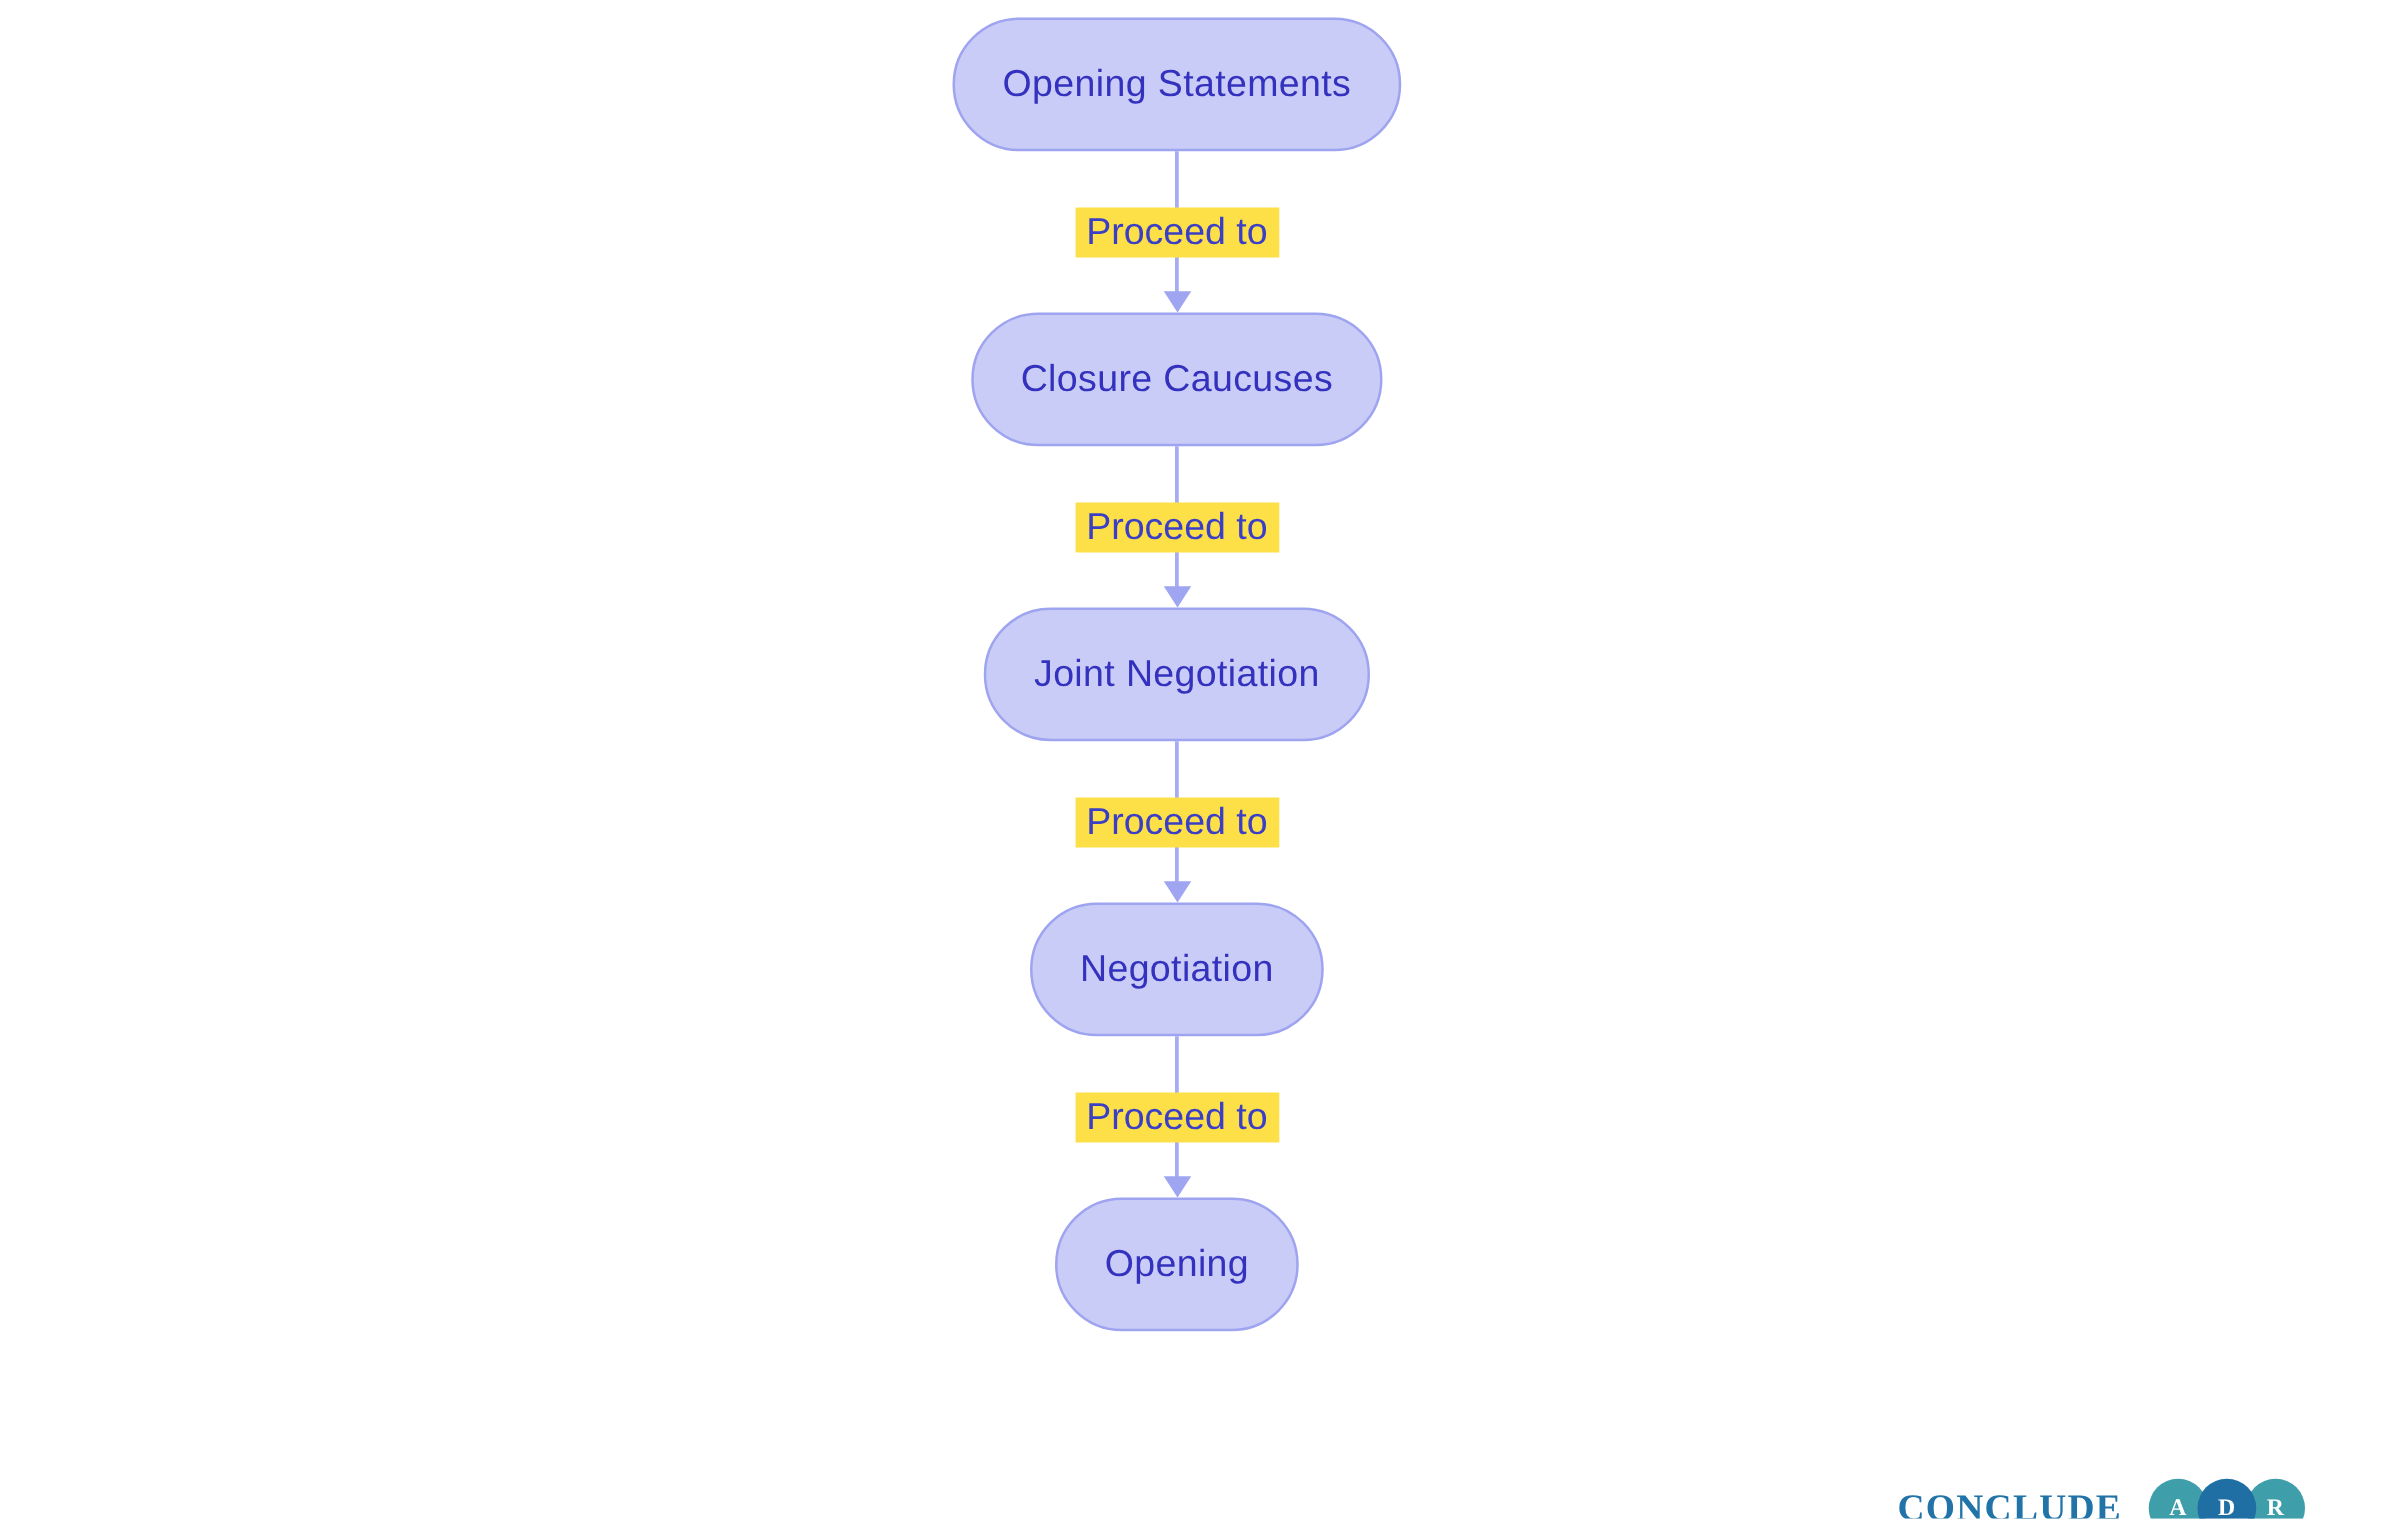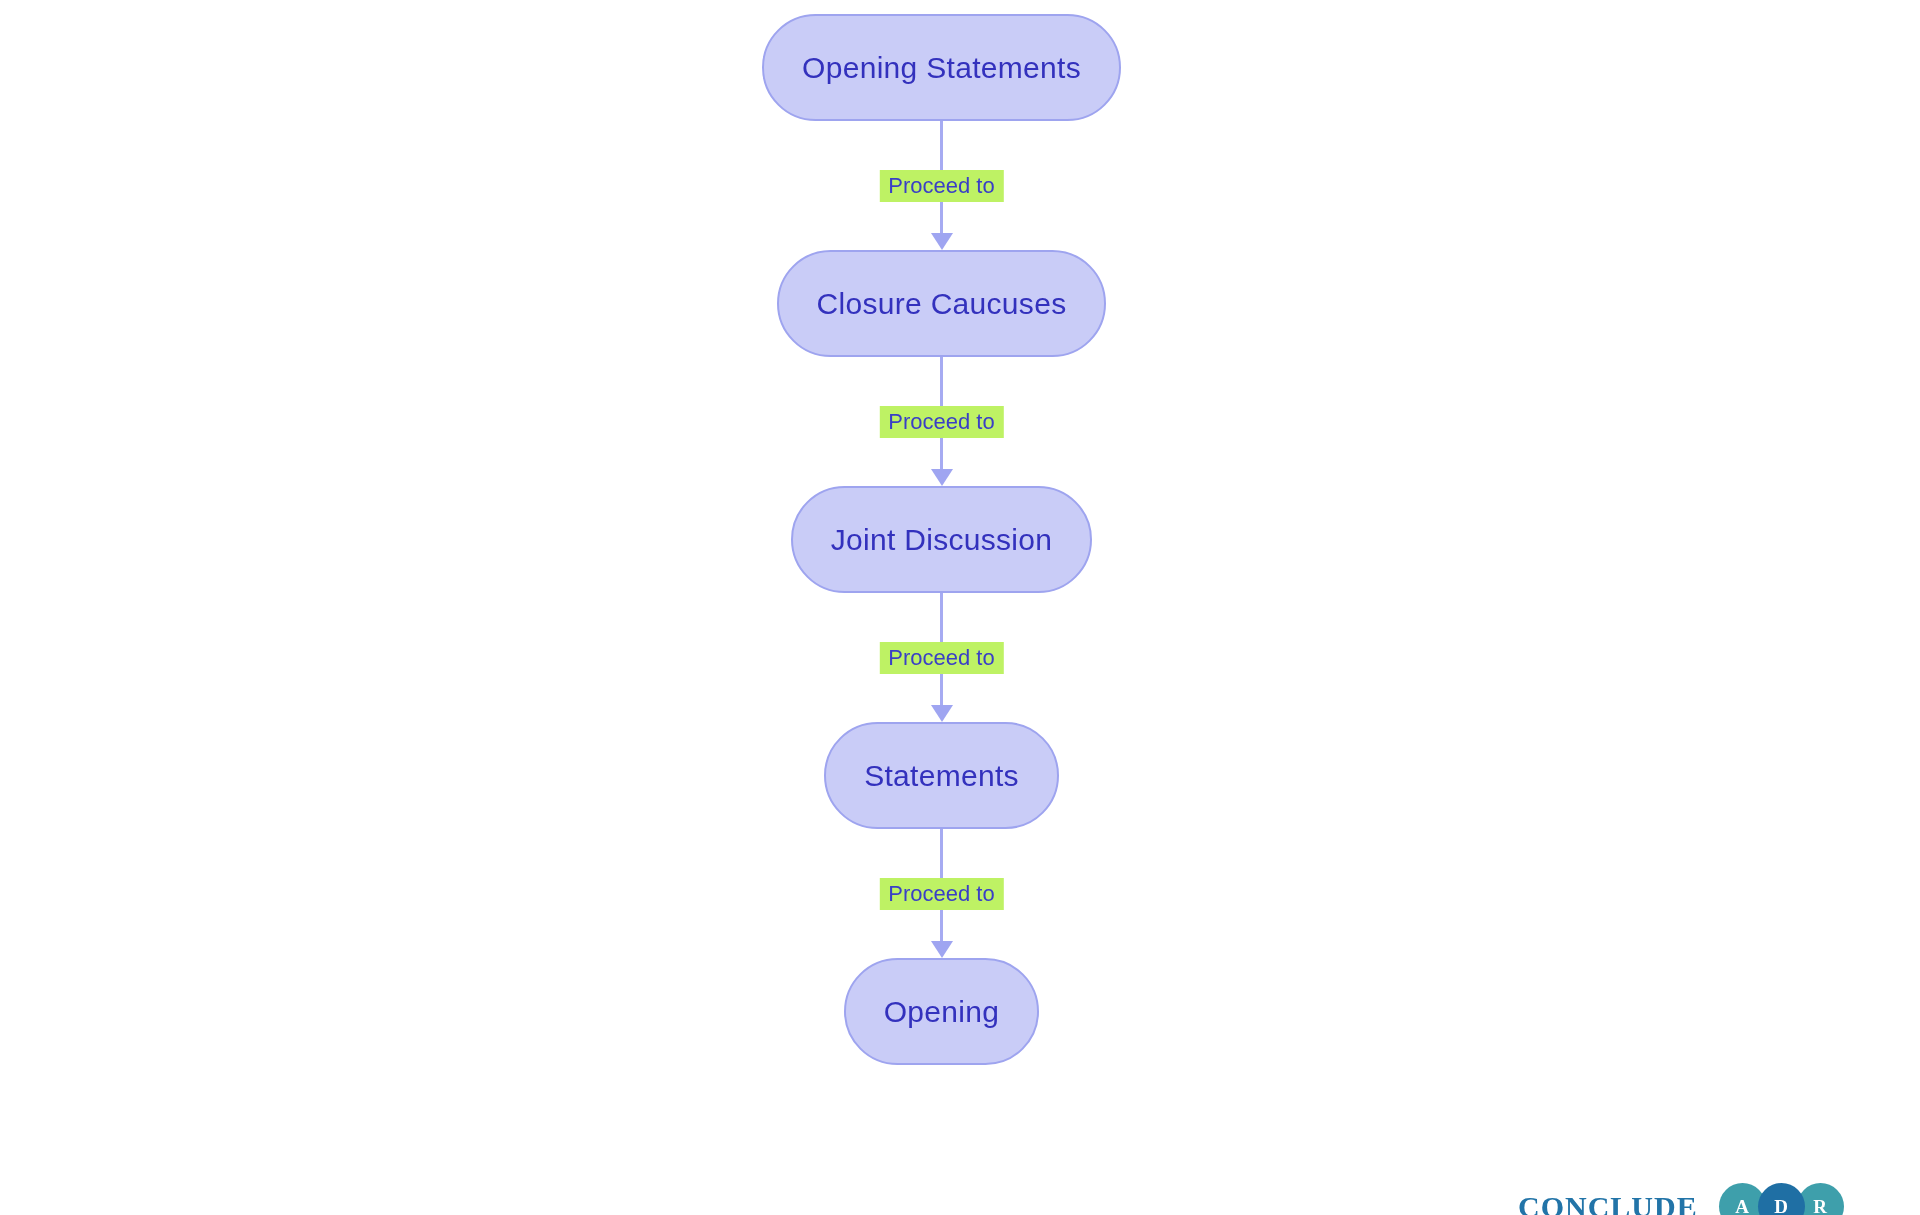--- a/index.html
+++ b/index.html
@@ -52,23 +52,23 @@
     bottom: 15px;
     width: 3px;
     margin-left: -1.5px;
     background: #a6abf2;
   }
   .edge-label {
     position: absolute;
     left: 50%;
     top: 50%;
     transform: translate(-50%, -50%);
-    background: #bef264;
+    background: #fde047;
     padding: 3px 9px;
-    font-size: 22px;
+    font-size: 30px;
     color: #3a3fc6;
     white-space: nowrap;
   }
   .arrowhead {
     position: absolute;
     left: 50%;
     bottom: 0;
     transform: translateX(-50%);
     width: 0;
     height: 0;
@@ -135,29 +135,29 @@
     </div>
 
     <div class="node">Closure Caucuses</div>
 
     <div class="connector">
       <div class="connector-line"></div>
       <div class="edge-label">Proceed to</div>
       <div class="arrowhead"></div>
     </div>
 
-    <div class="node">Joint Discussion</div>
+    <div class="node">Joint Negotiation</div>
 
     <div class="connector">
       <div class="connector-line"></div>
       <div class="edge-label">Proceed to</div>
       <div class="arrowhead"></div>
     </div>
 
-    <div class="node">Statements</div>
+    <div class="node">Negotiation</div>
 
     <div class="connector">
       <div class="connector-line"></div>
       <div class="edge-label">Proceed to</div>
       <div class="arrowhead"></div>
     </div>
 
     <div class="node">Opening</div>
 
   </div>

